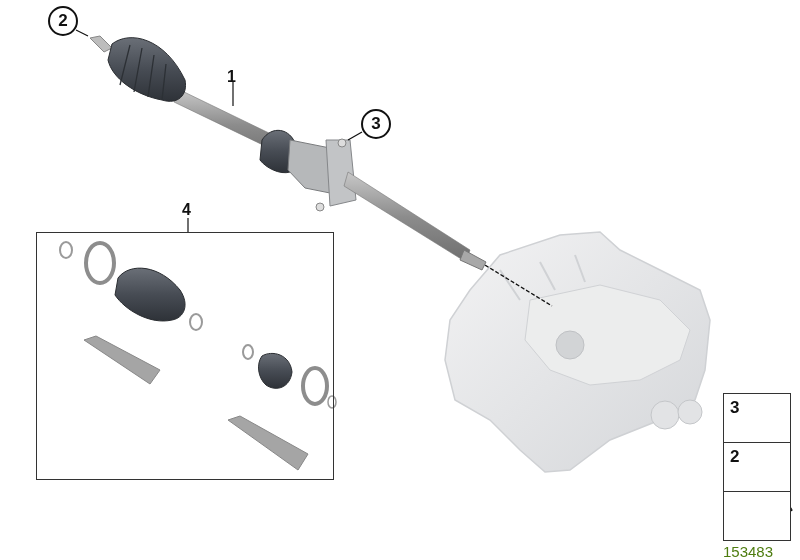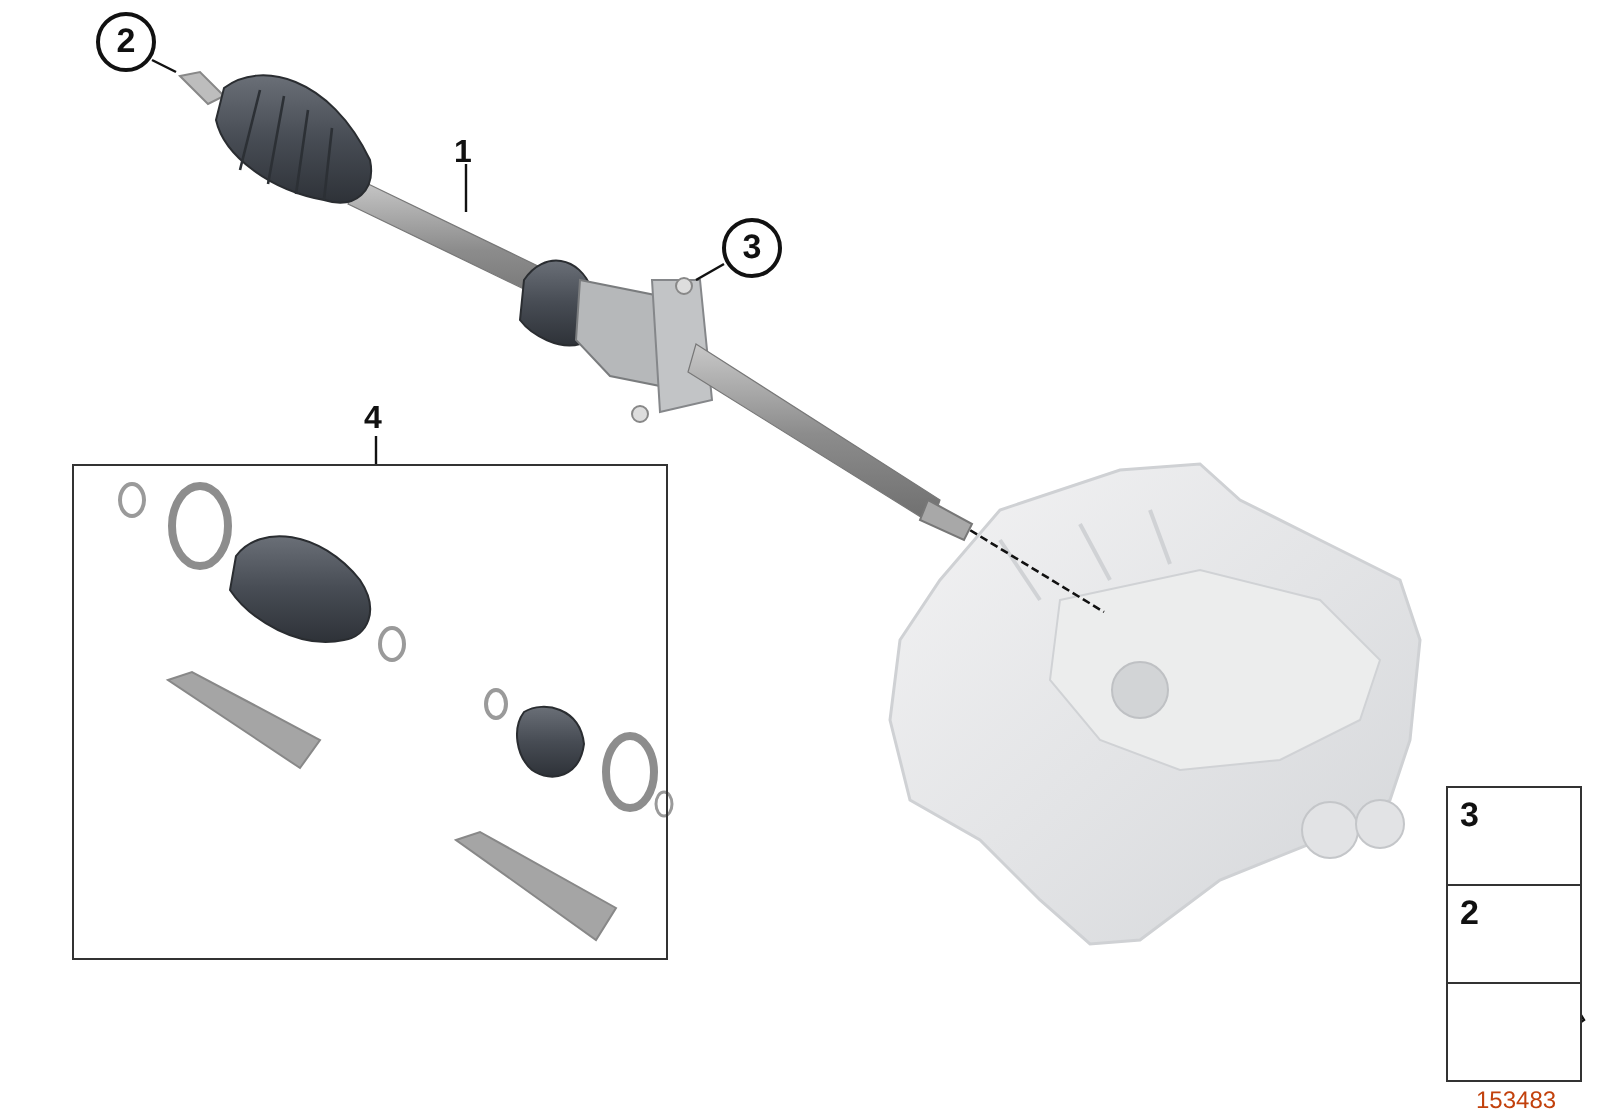--- a/index.html
+++ b/index.html
@@ -3,21 +3,21 @@
 <meta charset="utf-8">
 <style>
   html,body{margin:0;padding:0;background:#fff;}
   body{width:800px;height:560px;position:relative;overflow:hidden;font-family:"Liberation Sans",sans-serif;}
   .callout{position:absolute;width:30px;height:30px;border:2px solid #111;border-radius:50%;background:#fff;box-sizing:border-box;display:flex;align-items:center;justify-content:center;font-weight:bold;font-size:17px;color:#111;}
   .num{position:absolute;font-weight:bold;font-size:16px;color:#111;}
   .kit-box{position:absolute;left:36px;top:232px;width:298px;height:248px;border:1.5px solid #333;box-sizing:border-box;}
   .legend{position:absolute;left:723px;top:393px;width:68px;height:148px;border:1px solid #333;box-sizing:border-box;background:#fff;}
   .legend-cell{position:absolute;left:0;width:66px;border-bottom:1px solid #333;box-sizing:border-box;}
   .legend-num{position:absolute;left:6px;top:4px;font-weight:bold;font-size:17px;color:#111;}
-  .ref{position:absolute;left:738px;top:543px;font-size:12px;color:#c2410c;}
+  .ref{position:absolute;left:723px;top:543px;font-size:15px;color:#4d7c0f;}
   svg{position:absolute;left:0;top:0;}
 </style>
 </head>
 <body>
 
 <svg width="800" height="560" viewBox="0 0 800 560">
   <defs>
     <linearGradient id="shaftG" x1="0" y1="0" x2="0" y2="1">
       <stop offset="0" stop-color="#c8c8c8"></stop>
         <stop offset="0.5" stop-color="#8c8c8c"></stop>

